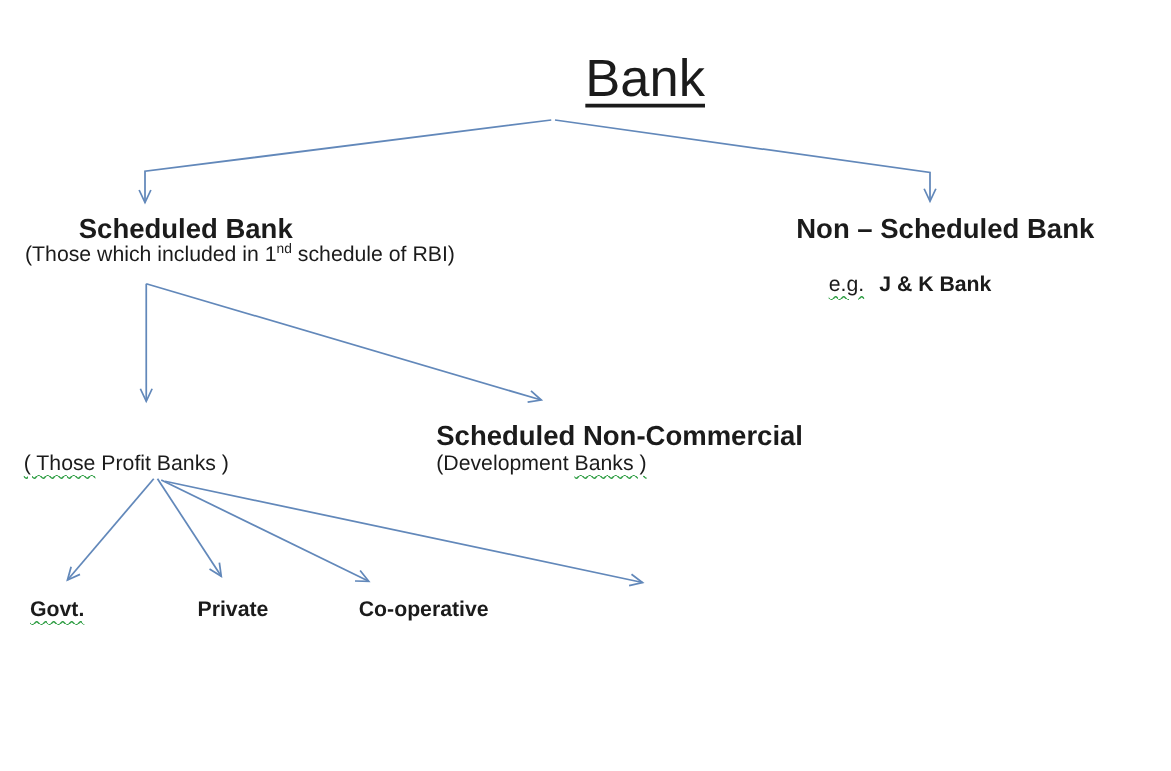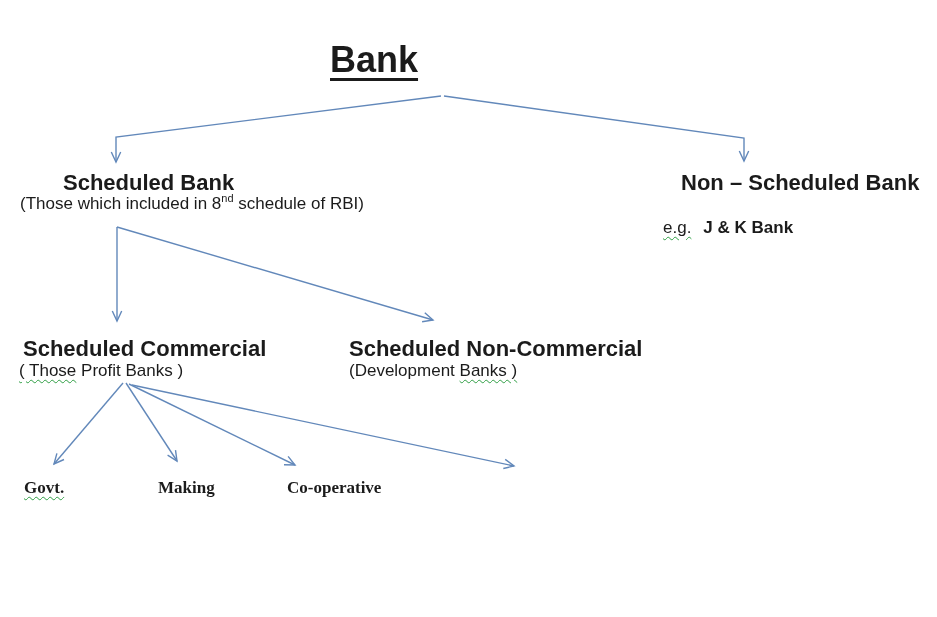--- a/index.html
+++ b/index.html
@@ -12,29 +12,29 @@
     position:relative;
     width:937px;height:617px;
     background:#ffffff;
     overflow:hidden;
     font-family:"Liberation Sans","DejaVu Sans",sans-serif;
     color:var(--text);
   }
   .edges-layer{position:absolute;left:0;top:0;width:937px;height:617px;pointer-events:none;}
   .abs{position:absolute;white-space:nowrap;}
   .root-title{
-    font-size:36px;font-weight:bold;line-height:1;
+    font-size:42px;font-weight:normal;line-height:1;
     text-decoration:underline;
     text-decoration-thickness:3px;
     text-underline-offset:6px;
-    text-align:left;
+    text-align:right;
   }
   .node-title{font-size:22px;font-weight:bold;line-height:1.2;}
   .node-desc{font-size:17px;line-height:1.25;}
-  .leaf{font-size:17px;font-weight:bold;line-height:1.2;font-family:Liberation Serif, serif;}
+  .leaf{font-size:17px;font-weight:bold;line-height:1.2;}
   .sup{font-size:11px;vertical-align:super;line-height:0;}
   .wavy{
     text-decoration-line:underline;
     text-decoration-style:wavy;
     text-decoration-color:var(--wavy);
     text-decoration-thickness:1px;
     text-underline-offset:3px;
   }
   .eg-gap{display:inline-block;width:12px;}
 </style>
@@ -58,28 +58,27 @@
       <path d="M 167.6 455.2 L 177 461 L 175.5 450.1" fill="none" stroke="#6288ba" stroke-width="1.4"></path>
       <polyline points="129,384 295,465" fill="none" stroke="#6288ba" stroke-width="1.4"></polyline>
       <path d="M 284.0 464.8 L 295 465 L 288.1 456.4" fill="none" stroke="#6288ba" stroke-width="1.4"></path>
       <polyline points="132,385 514,466" fill="none" stroke="#6288ba" stroke-width="1.4"></polyline>
       <path d="M 503.3 468.5 L 514 466 L 505.2 459.4" fill="none" stroke="#6288ba" stroke-width="1.4"></path>
     </svg>
 
   <div class="abs root-title" style="left:330px;top:42px;width:234px;">Bank</div>
 
   <div class="abs node-title" style="left:63px;top:170px;">Scheduled Bank</div>
-  <div class="abs node-desc" style="left:20px;top:193px;"><span>(Those which included in 8</span><span class="sup">nd</span><span> schedule of RBI)</span></div>
+  <div class="abs node-desc" style="left:20px;top:193px;"><span>(Those which included in 1</span><span class="sup">nd</span><span> schedule of RBI)</span></div>
 
-  <div class="abs node-title" style="left:637px;top:170px;margin-left:44px;">Non – Scheduled Bank</div>
+  <div class="abs node-title" style="left:637px;top:170px;">Non – Scheduled Bank</div>
   <div class="abs node-desc" style="left:663px;top:217px;"><span class="wavy">e.g.</span><span class="eg-gap"></span><b>J &amp; K Bank</b></div>
 
-  <div class="abs node-title" style="left:23px;top:336px;">Scheduled Commercial</div>
   <div class="abs node-desc" style="left:19px;top:360px;"><span class="wavy">( Those</span><span> Profit Banks )</span></div>
 
   <div class="abs node-title" style="left:349px;top:336px;">Scheduled Non-Commercial</div>
   <div class="abs node-desc" style="left:349px;top:360px;"><span>(Development </span><span class="wavy">Banks )</span></div>
 
   <div class="abs leaf wavy" style="left:24px;top:478px;">Govt.</div>
-  <div class="abs leaf" style="left:158px;top:478px;">Making</div>
+  <div class="abs leaf" style="left:158px;top:478px;">Private</div>
   <div class="abs leaf" style="left:287px;top:478px;text-align:center;">Co-operative</div>
 
 </div>
 
 </body></html>

